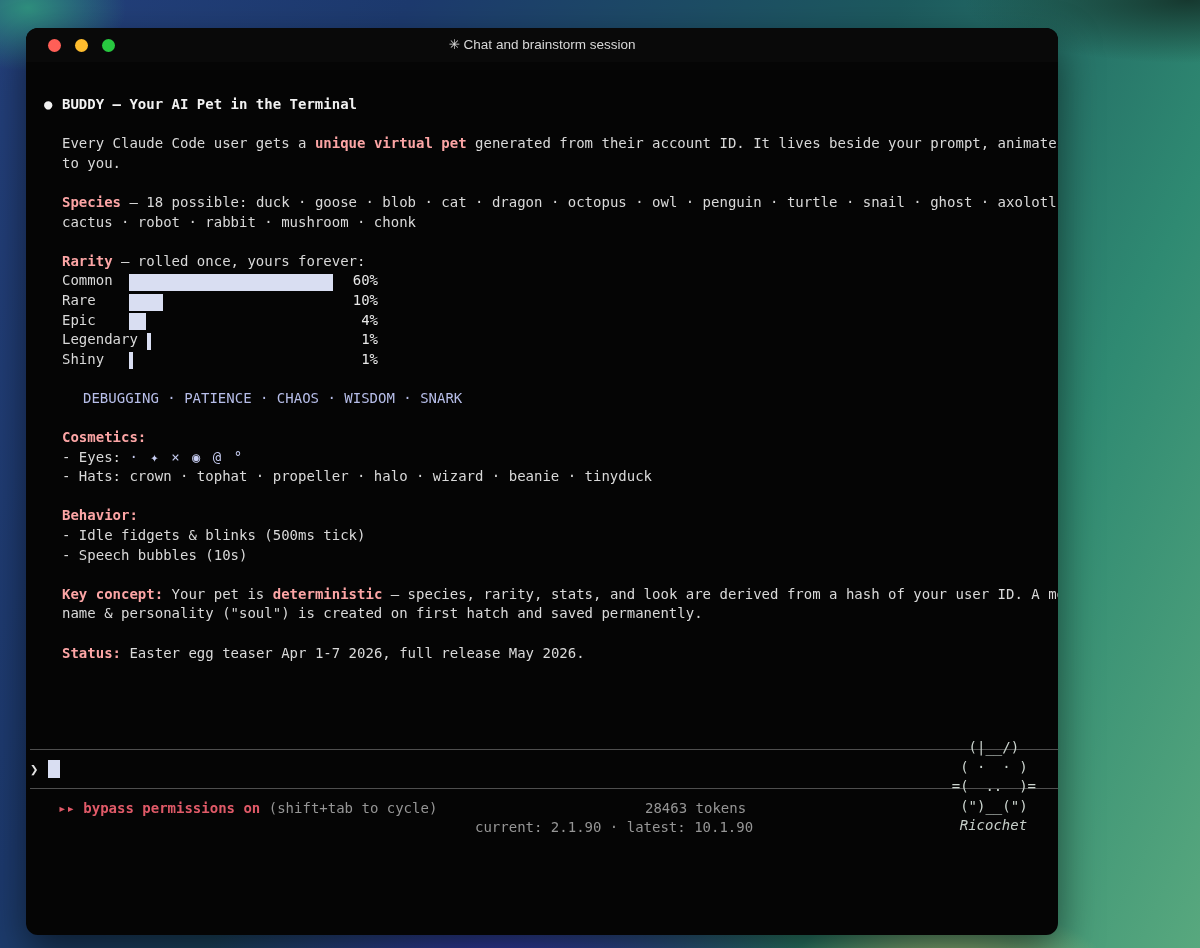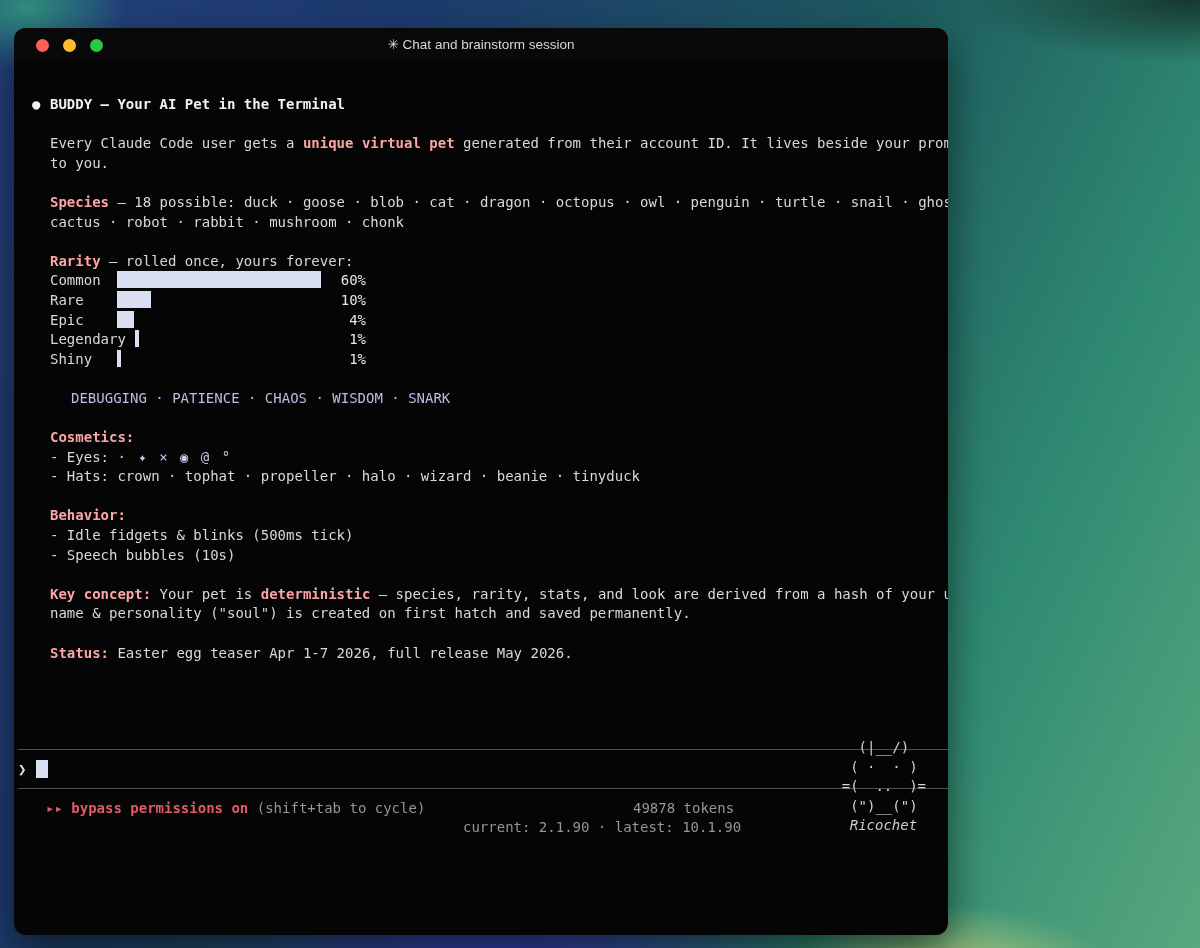--- a/index.html
+++ b/index.html
@@ -8,21 +8,21 @@
     font-family:"DejaVu Sans Mono","Liberation Mono",monospace;
     background:
       radial-gradient(140px 90px at 28px 8px, #2f8f7d 0%, rgba(47,143,125,0) 70%),
       radial-gradient(320px 90px at 99% 0%, #16382f 0%, rgba(22,56,47,0) 70%),
       radial-gradient(520px 220px at 42% 104%, #3c33c9 0%, rgba(60,51,201,0) 60%),
       radial-gradient(300px 130px at 79% 103%, #b9cc7d 0%, rgba(185,204,125,0) 55%),
       linear-gradient(115deg, #24407c 0%, #1d3a6e 25%, #1d5a5e 55%, #2f8a72 78%, #58a87e 100%);
     position:relative;
   }
   .terminal {
-    position:absolute; left:14px; top:28px; width:934px; height:907px;
+    position:absolute; left:26px; top:28px; width:1032px; height:907px;
     background:#050505; border-radius:12px;
     box-shadow:0 18px 40px rgba(0,0,0,.55);
     overflow:hidden;
     color:#d9d9d9; font-size:14px; line-height:19.6px;
   }
   .titlebar { position:relative; height:34px; background:#090909; }
   .lights { position:absolute; left:22px; top:11px; display:flex; gap:14px; }
   .light { width:13px; height:13px; border-radius:50%; cursor:default; }
   .light.red { background:#ff5f57; }
   .light.yellow { background:#febc2e; }
@@ -34,21 +34,21 @@
   }
   .main { padding:33px 18px 0 36px; width:1172px; }
   .para { max-width:1118px; }
   .gap { height:19.6px; }
   b, .bold { font-weight:bold; color:#fca5a5; }
   .headline { position:relative; font-weight:bold; color:#f2f2f2; }
   .bullet { position:absolute; left:-18px; color:#f2f2f2; }
   .lav { color:#b7bee9;padding-left:21px; }
   .symbols { color:#c6ccf0; letter-spacing:2px; }
   
-  .bar-row { position:relative; height:19.6px; display:flex; align-items:flex-start; }
+  .bar-row { position:relative; height:19.6px; display:flex; align-items:flex-end; }
   .blabel { display:inline-block; min-width:67px; white-space:pre; }
   .bbar { display:inline-block; height:17px; background:#d9def2; }
   .bpct { position:absolute; left:250px; width:66px; text-align:right; color:#e8e8e8; }
   
   .footer { position:absolute; left:0; top:712px; width:1172px; }
   .frow { position:relative; height:19.6px; }
   .rule { position:absolute; left:4px; right:124px; top:9px; border-top:1px solid #4f4f4f; }
   .promptrow { display:flex; align-items:center; padding-left:4px; }
   .chev { color:#e3e3e3; margin-right:10px; }
   .cursor { width:12px; height:18px; background:#d9def2; display:inline-block; }
@@ -158,21 +158,21 @@
       </div>
     <div class="frow promptrow">
       <span class="chev">❯</span>
       <span class="cursor"></span>
     </div>
     <div class="frow">
         <div class="rule"></div>
       </div>
     <div class="frow">
       <span class="modebar"><span class="red-text">▸▸ </span><span class="red-text">bypass permissions on</span><span class="dim"> (shift+tab to cycle)</span></span>
-      <span class="tokens">49878 tokens</span>
+      <span class="tokens">28463 tokens</span>
     </div>
     <div class="frow">
       <span class="versions">current: 2.1.90 · latest: 10.1.90</span>
     </div>
   </div>
 
   <div class="pet">
     <pre>  (|__/)
  ( ·  · )
 =(  ..  )=

